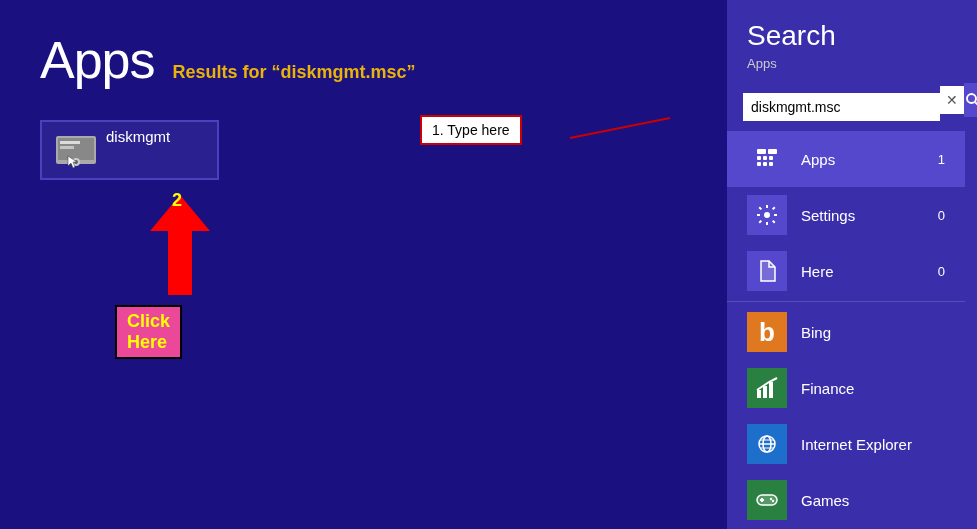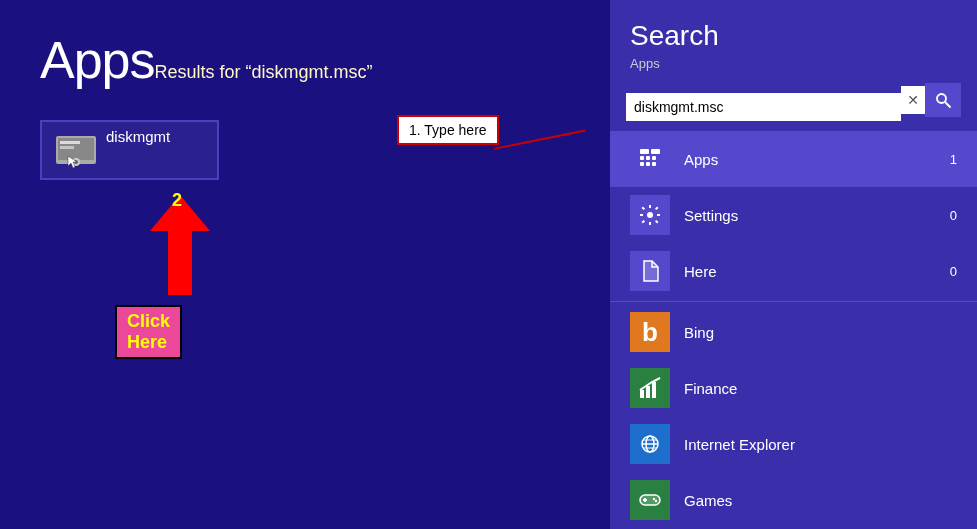--- a/index.html
+++ b/index.html
@@ -22,22 +22,23 @@
     .apps-title {
       font-size: 52px;
       font-weight: 200;
       color: white;
       letter-spacing: -1px;
       display: inline-block;
     }
 
     .results-subtitle {
       font-size: 18px;
-      color: #fef9c3;
-      font-weight: 400;
+      color: #eab308;
+      font-weight: 700;
+      margin-left: 18px;
       display: inline-block;
       vertical-align: middle;
       margin-top: 8px;
     }
 
     .header-row {
       display: flex;
       align-items: baseline;
       gap: 0;
       margin-bottom: 30px;
@@ -112,38 +113,38 @@
     .click-here-text {
       color: yellow;
       font-size: 18px;
       font-weight: bold;
     }
 
     
     .type-here-callout {
       position: absolute;
       top: 115px;
-      left: 397px;
+      left: 420px;
       background: white;
       border: 2px solid #cc0000;
       padding: 4px 10px;
       z-index: 10;
     }
 
     .type-here-text {
       color: black;
       font-size: 14px;
       font-weight: 500;
     }
 
     
     .right-panel {
-      width: 367px;
+      width: 250px;
       background: #3a2eaa;
-      padding: 20px 0 0 0;
+      padding: 20px 12px 0 0;
       flex-shrink: 0;
     }
 
     .search-heading {
       color: white;
       font-size: 28px;
       font-weight: 200;
       padding: 0 20px;
       margin-bottom: 4px;
     }

